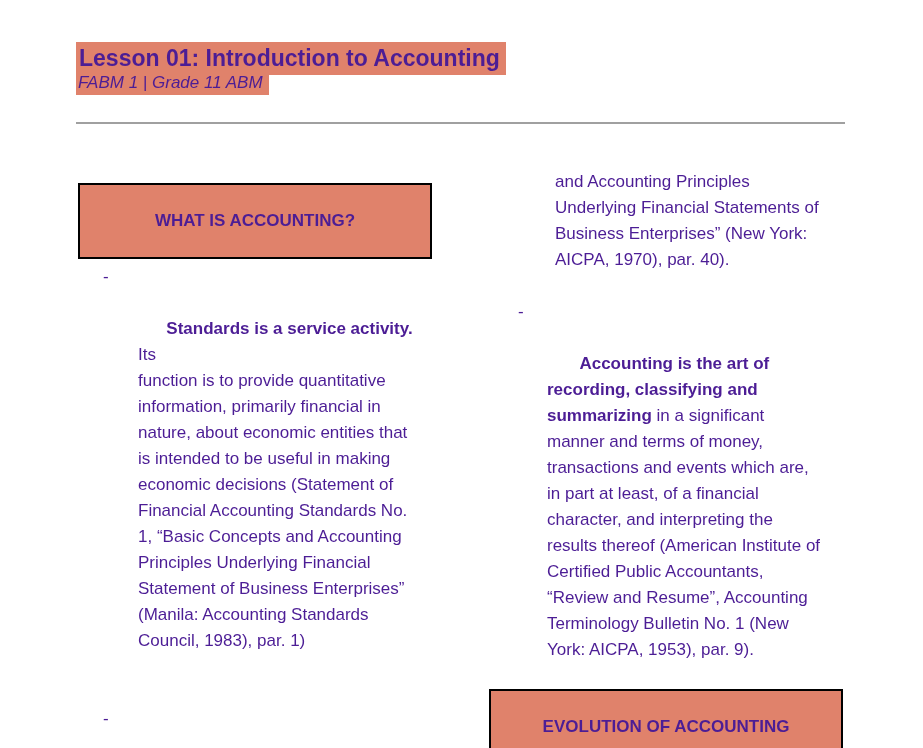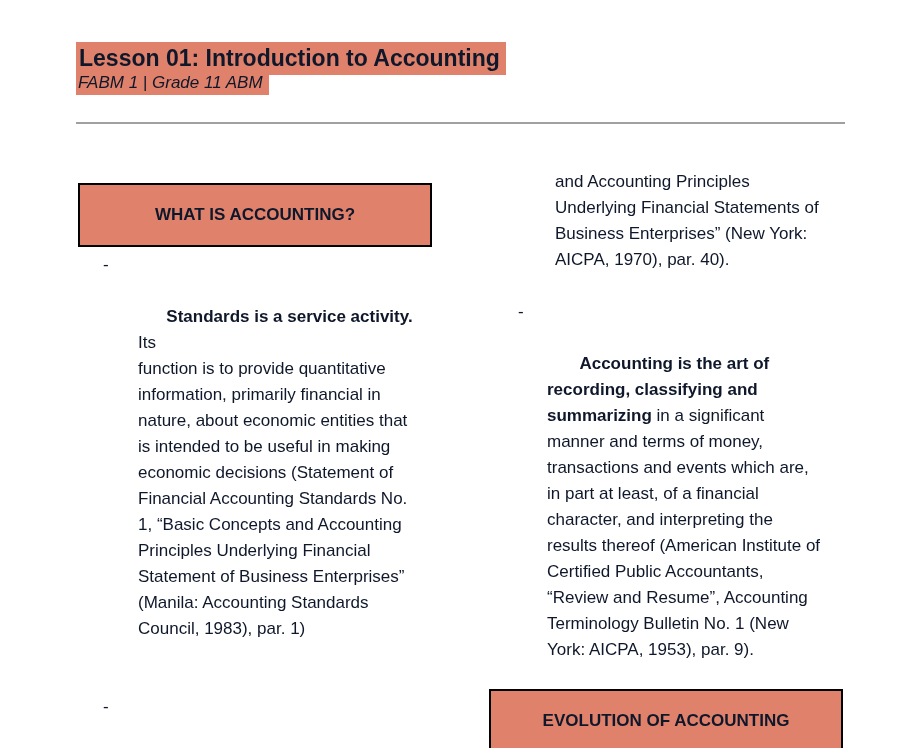--- a/index.html
+++ b/index.html
@@ -3,21 +3,21 @@
 <meta charset="utf-8">
 <style>
   html, body { margin: 0; padding: 0; background: #fff; }
   .page {
     position: relative;
     width: 923px;
     height: 748px;
     background: #FFFFFF;
     overflow: hidden;
     font-family: "Liberation Sans", "DejaVu Sans", sans-serif;
-    color: #0f172a;
+    color: #4c1d95;
   }
 
   
   .doc-title {
     position: absolute; left: 76px; top: 42px; margin: 0;
     font-size: 23px; font-weight: bold; line-height: 27px;
   }
   .doc-title .hl { display: inline-block; background: #E0826B; padding: 3px 6px 3px 3px; }
   .doc-subtitle {
     position: absolute; left: 76px; top: 70px;
@@ -32,21 +32,21 @@
   
   .col { position: absolute; font-size: 17px; line-height: 26px; }
   .col-left  { left: 76px;  top: 183px; width: 354px; }
   .col-right { left: 489px; top: 161px; width: 372px; }
 
   
   .section-box {
     box-sizing: border-box; width: 354px;
     border: 2px solid #000000; background: #E0826B;
     text-align: center; font-weight: bold;
-    line-height: 22px; padding: 19px 4px;
+    line-height: 22px; padding: 25px 4px;
   }
   .col-left .section-box { margin-left: 2px; margin-bottom: 5px; }
   .col-right .section-box { }
 
   
   .dash-item { position: relative; white-space: pre-wrap; }
   .col-left .dash-item { padding-left: 62px; }
   .col-left .dash-item + .dash-item { margin-top: 26px; }
   .col-right .dash-item { padding-left: 58px; margin-top: 26px; }
   .dash-marker { position: absolute; top: 0; }

